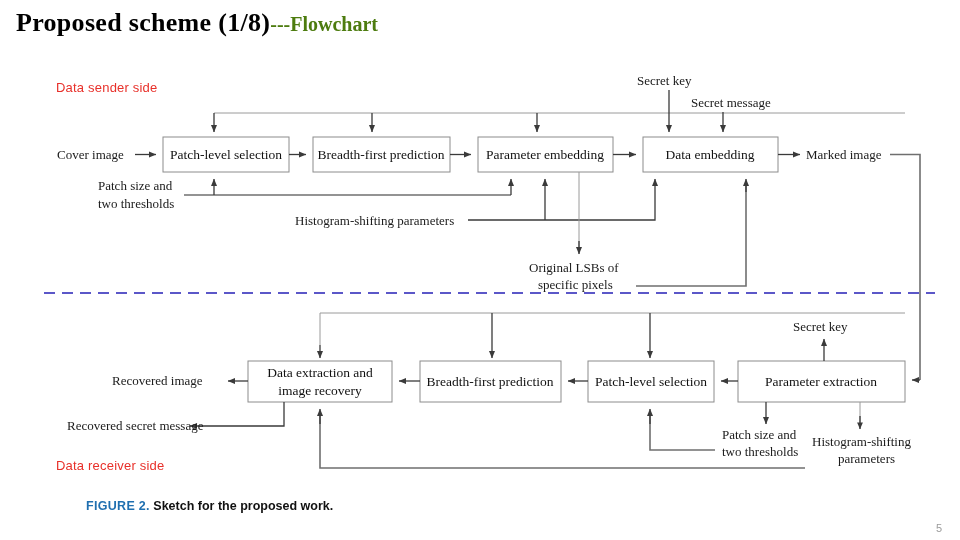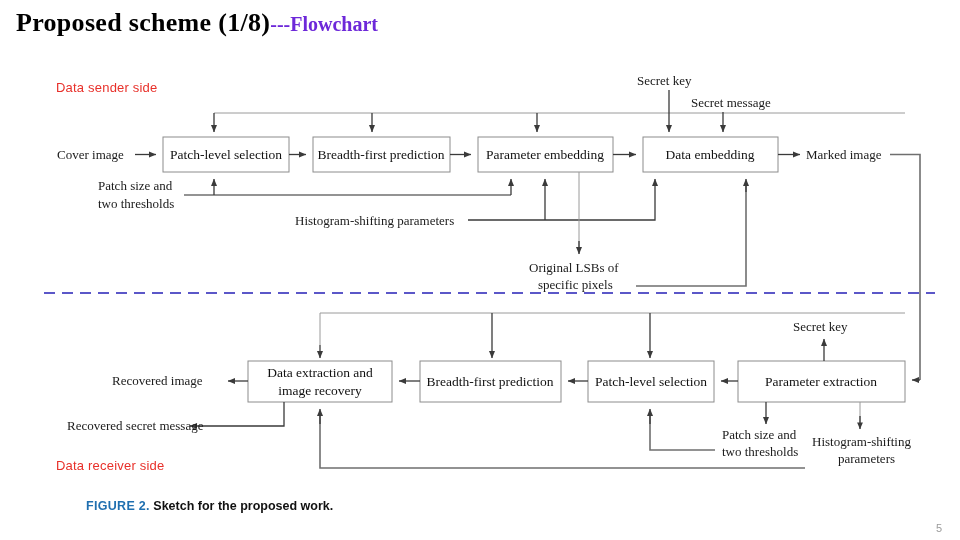--- a/index.html
+++ b/index.html
@@ -15,21 +15,21 @@
     position:absolute;left:16px;top:8px;
     white-space:nowrap;
   }
   .title-main{
     font-family:"Liberation Serif", serif;
     font-weight:bold;font-size:26px;color:#000;
     letter-spacing:.3px;
   }
   .title-sub{
     font-family:"Liberation Serif", serif;
-    font-weight:bold;font-size:20px;color:#6d28d9;
+    font-weight:bold;font-size:20px;color:#4d7c0f;
     vertical-align:baseline;
   }
 
   
   #figure{position:absolute;left:0;top:58px;width:832px;height:420px;}
   #figure svg{display:block;}
 
   .fx{font-family:"Liberation Serif", serif;font-size:13px;fill:#1a1a1a;}
   .fx-box{font-family:"Liberation Serif", serif;font-size:13.5px;fill:#111;}
   .redlab{

